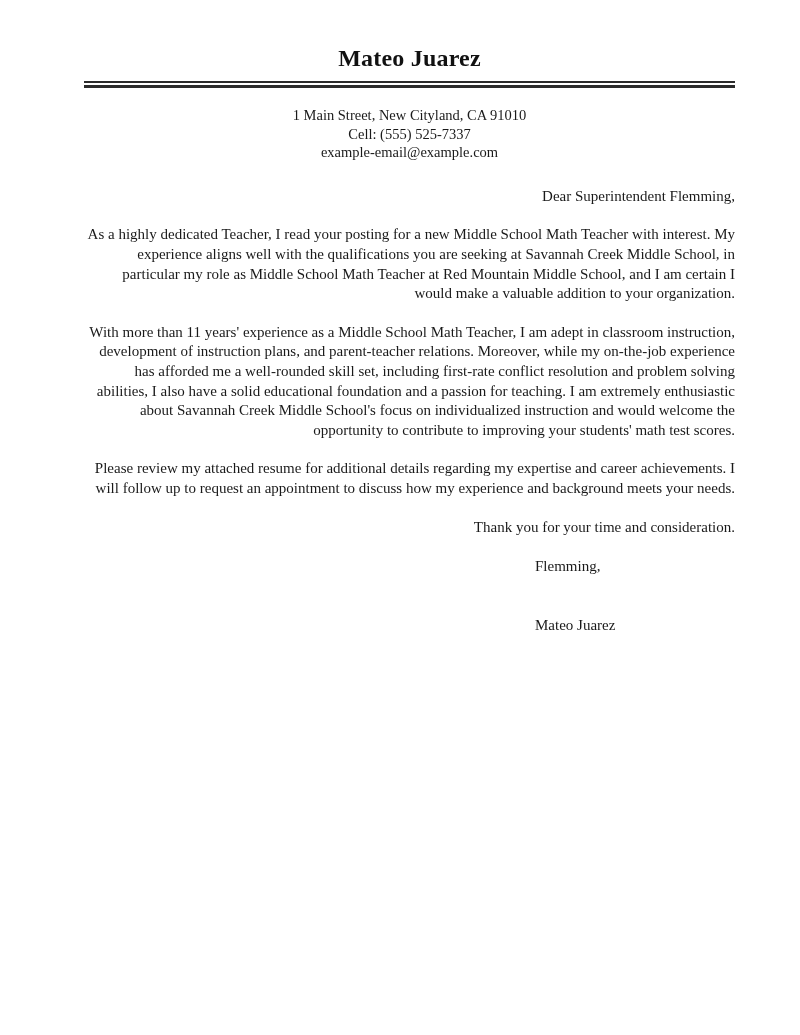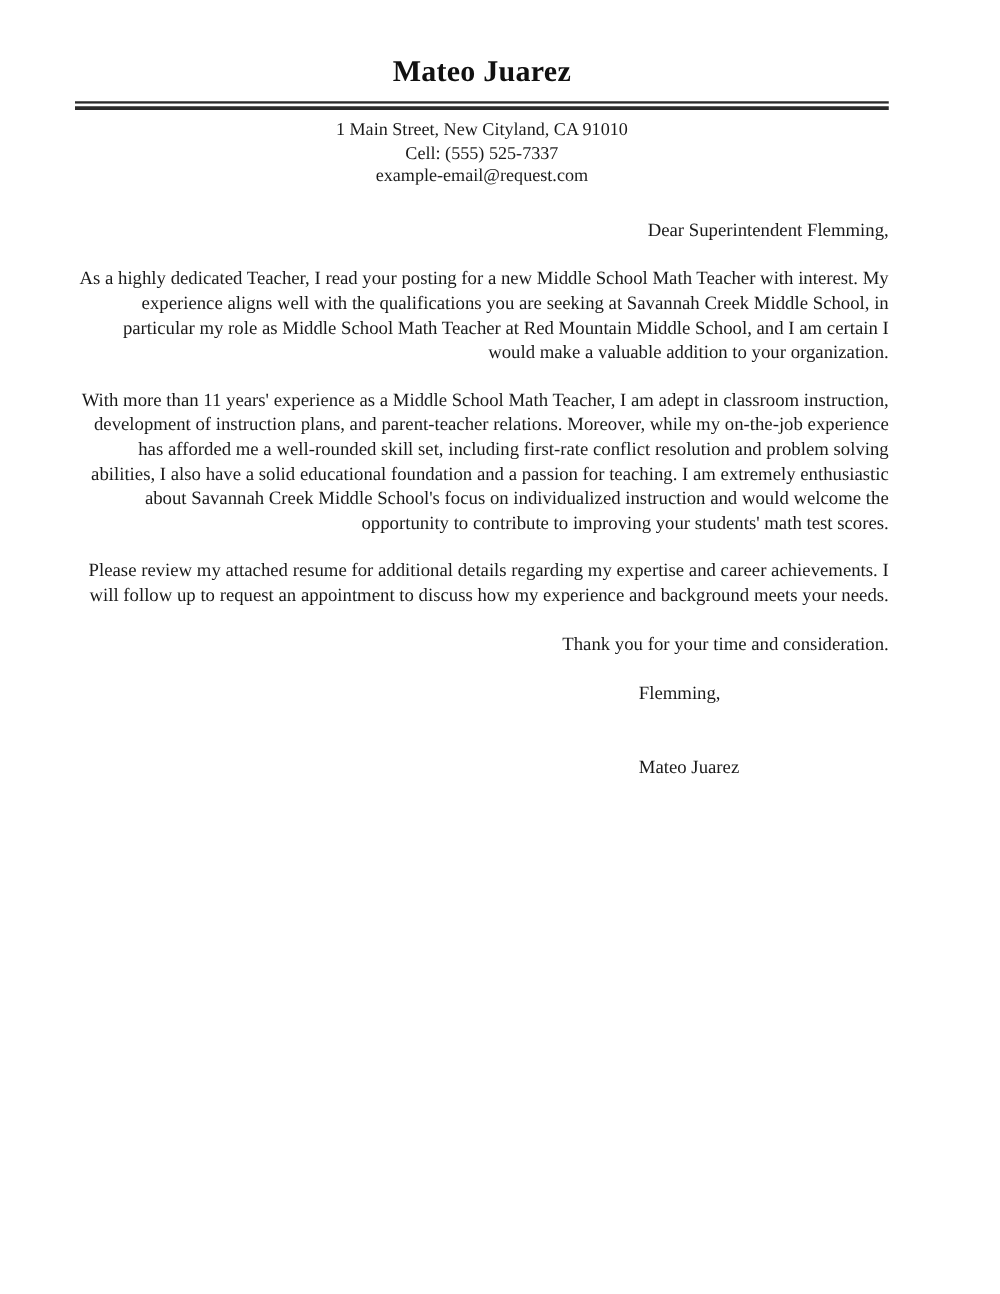--- a/index.html
+++ b/index.html
@@ -18,21 +18,21 @@
   .page {
     position: relative;
     width: 800px;
     height: 1035px;
     background: #ffffff;
     box-sizing: border-box;
     overflow: hidden;
   }
   .letter {
     position: absolute;
-    left: 60px;
+    left: 84px;
     top: 0;
     width: 651px;
   }
 
   
   .letterhead {
     padding-top: 44px;
   }
   .candidate-name {
     margin: 0;
@@ -57,21 +57,21 @@
     background: #ffffff;
     width: 100%;
   }
   .rule-thick {
     height: 3px;
     background: #2b2b2b;
     width: 100%;
   }
 
   .contact-block {
-    margin-top: 7px;
+    margin-top: 18px;
     text-align: center;
     font-size: 14.5px;
     line-height: 18.5px;
     color: #1a1a1a;
   }
   .contact-line {
     display: block;
     white-space: nowrap;
   }
 
@@ -119,21 +119,21 @@
 
       <div class="rules">
         <div class="rule-thin"></div>
         <div class="rule-gap"></div>
         <div class="rule-thick"></div>
       </div>
 
       <div class="contact-block">
         <span class="contact-line">1 Main Street, New Cityland, CA 91010</span>
         <span class="contact-line">Cell: (555) 525-7337</span>
-        <span class="contact-line">example-email@request.com</span>
+        <span class="contact-line">example-email@example.com</span>
       </div>
     </header>
 
     <section class="body-copy">
       <p class="salutation">Dear Superintendent Flemming,</p>
 
       <p class="para">As a highly dedicated Teacher, I read your posting for a new Middle School Math Teacher with interest. My experience aligns well with the qualifications you are seeking at Savannah Creek Middle School, in particular my role as Middle School Math Teacher at Red Mountain Middle School, and I am certain I would make a valuable addition to your organization.</p>
 
       <p class="para">With more than 11 years' experience as a Middle School Math Teacher, I am adept in classroom instruction, development of instruction plans, and parent-teacher relations. Moreover, while my on-the-job experience has afforded me a well-rounded skill set, including first-rate conflict resolution and problem solving abilities, I also have a solid educational foundation and a passion for teaching. I am extremely enthusiastic about Savannah Creek Middle School's focus on individualized instruction and would welcome the opportunity to contribute to improving your students' math test scores.</p>
 

